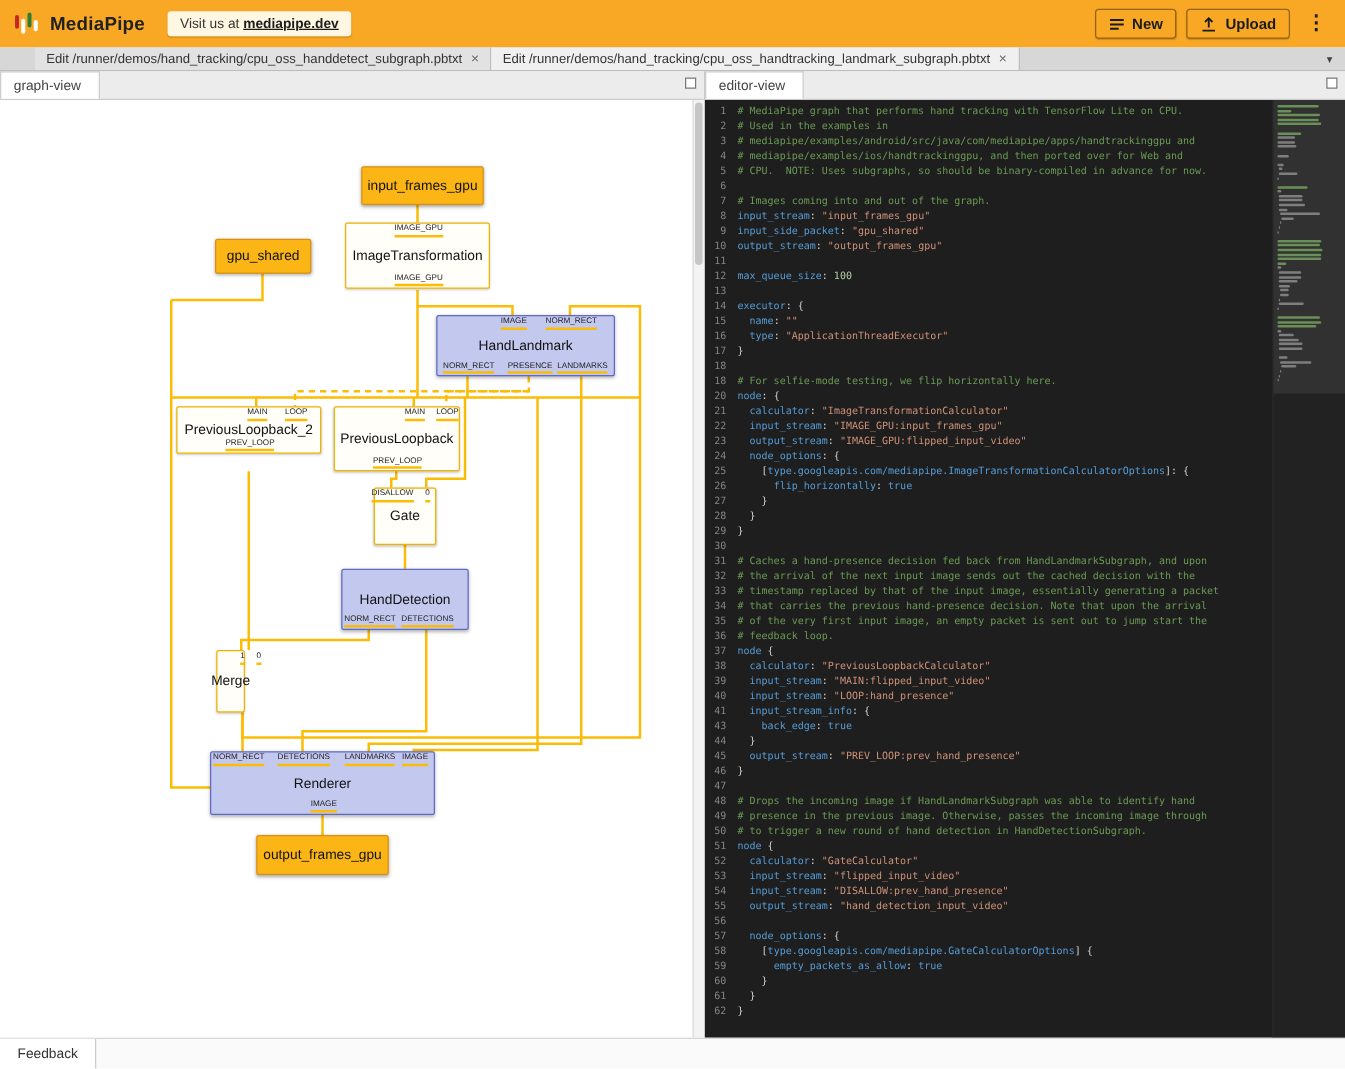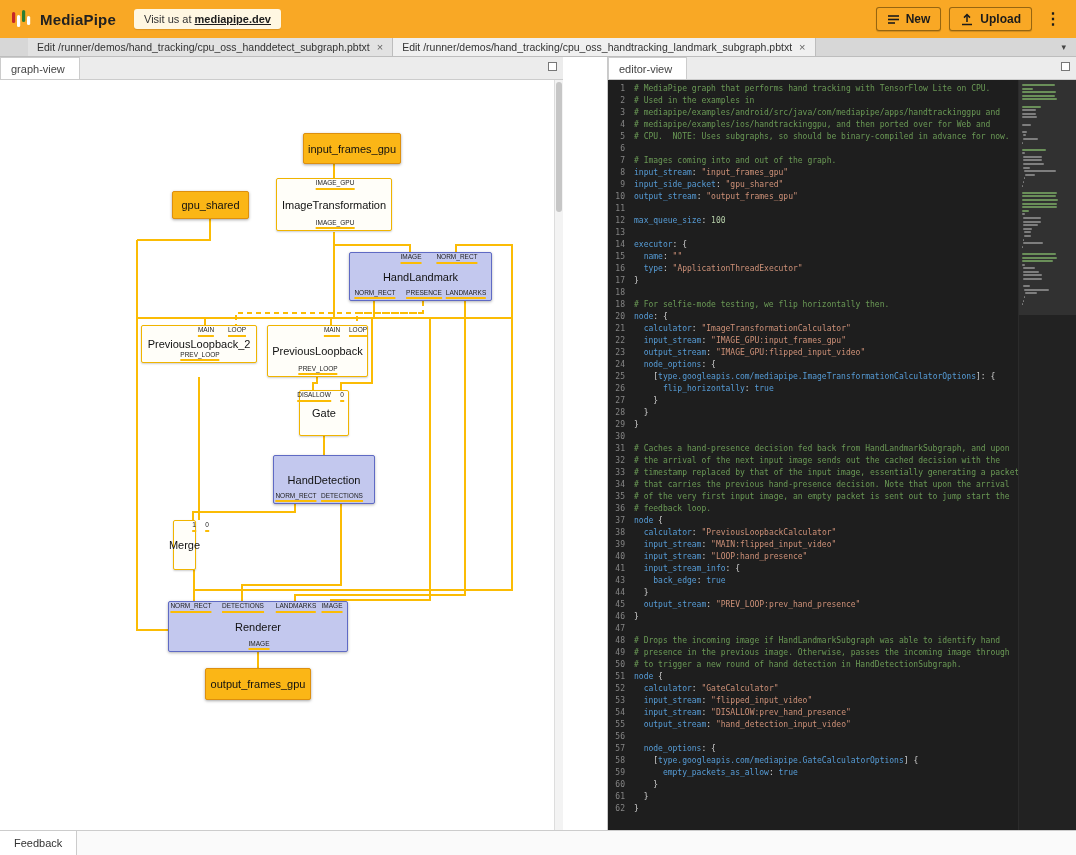--- a/index.html
+++ b/index.html
@@ -21,21 +21,21 @@
   .tabstrip{height:19px;background:#D7D7D7;display:flex;align-items:stretch;border-bottom:1px solid #BDBDBD;flex:0 0 auto;}
   .ftab{display:flex;align-items:center;gap:7px;padding:0 9px;font-size:10.5px;color:#333;background:#E2E2E2;border-right:1px solid #BDBDBD;cursor:pointer;white-space:nowrap;}
   .ftab.active{background:#F0F0F0;}
   .ftab-close{color:#666;font-size:11px;line-height:1;}
   .strip-caret{margin-left:auto;padding:0 10px;font-size:9px;color:#444;display:flex;align-items:center;cursor:pointer;}
 
   
   .main{flex:1;display:flex;min-height:0;}
   .panel{display:flex;flex-direction:column;min-width:0;}
   .graph-panel{width:563px;flex:0 0 auto;}
-  .editor-panel{flex:1;border-left:1px solid #C9C9C9;margin-left:44px;}
+  .editor-panel{flex:1;border-left:1px solid #C9C9C9;}
   .panel-head{height:23px;background:#ECECEC;border-bottom:1px solid #CCC;display:flex;align-items:flex-end;position:relative;flex:0 0 auto;}
   .panel-tab{background:#FFF;border:1px solid #CCC;border-bottom:none;font-size:11px;color:#444;padding:0 14px 0 10px;height:22px;display:flex;align-items:center;cursor:pointer;}
   .popout{position:absolute;right:6px;top:5px;width:9px;height:9px;border:1px solid #777;background:#FFF;cursor:pointer;}
 
   
   .graph-body{flex:1;display:flex;min-height:0;}
   .graph-canvas{position:relative;flex:1;background:#FFF;overflow:hidden;}
   .graph-vscroll{width:9px;background:#F3F3F3;border-left:1px solid #DDD;position:relative;flex:0 0 auto;}
   .graph-vscroll .thumb{position:absolute;top:2px;left:1px;width:6px;height:130px;background:#C6C6C6;border-radius:3px;cursor:pointer;}
   .edges{position:absolute;left:0;top:0;}
@@ -145,21 +145,21 @@
               <polyline points="324,356 324,375" class="edge"></polyline>
               <polyline points="295,416 295,432 193,432 193,440" class="edge"></polyline>
               <polyline points="341,416 341,505 242,505 242,528" class="edge"></polyline>
               <polyline points="465,221 465,515 295,515 295,528" class="edge"></polyline>
               <polyline points="430,238 430,520 331,520 331,528" class="edge"></polyline>
               <polyline points="258,572 258,588" class="edge"></polyline>
               <polyline points="374,221 374,238" class="edge"></polyline>
               <polyline points="423,221 423,233 357,233 357,245" class="edge dashed"></polyline>
               <polyline points="423,233 236,233 236,245" class="edge dashed"></polyline>
             </svg>
-        <div class="gnode stream" style="left: 303px; top: 53px; width: 98px; height: 31px;">
+        <div class="gnode stream" style="left: 289px; top: 53px; width: 98px; height: 31px;">
               <span class="gnode-label">input_frames_gpu</span>
             </div>
             <div class="gnode calculator" style="left: 276px; top: 98px; width: 116px; height: 53px;">
               <span class="gnode-label">ImageTransformation</span>
               <span class="port port-top" style="left: 58px;">IMAGE_GPU</span>
               <span class="port port-bottom" style="left: 58px;">IMAGE_GPU</span>
             </div>
             <div class="gnode stream" style="left: 172px; top: 111px; width: 77px; height: 28px;">
               <span class="gnode-label">gpu_shared</span>
             </div>
@@ -234,21 +234,21 @@
             <div class="cl"><span class="ln">9</span><span class="lc"><span class="tk-p">input_side_packet</span><span class="tk-d">:</span><span class="tk-d"> </span><span class="tk-s">"gpu_shared"</span></span></div>
             <div class="cl"><span class="ln">10</span><span class="lc"><span class="tk-p">output_stream</span><span class="tk-d">:</span><span class="tk-d"> </span><span class="tk-s">"output_frames_gpu"</span></span></div>
             <div class="cl"><span class="ln">11</span><span class="lc"></span></div>
             <div class="cl"><span class="ln">12</span><span class="lc"><span class="tk-p">max_queue_size</span><span class="tk-d">:</span><span class="tk-d"> </span><span class="tk-n">100</span></span></div>
             <div class="cl"><span class="ln">13</span><span class="lc"></span></div>
             <div class="cl"><span class="ln">14</span><span class="lc"><span class="tk-p">executor</span><span class="tk-d">:</span><span class="tk-d"> </span><span class="tk-d">{</span></span></div>
             <div class="cl"><span class="ln">15</span><span class="lc"><span class="tk-d">  </span><span class="tk-p">name</span><span class="tk-d">:</span><span class="tk-d"> </span><span class="tk-s">""</span></span></div>
             <div class="cl"><span class="ln">16</span><span class="lc"><span class="tk-d">  </span><span class="tk-p">type</span><span class="tk-d">:</span><span class="tk-d"> </span><span class="tk-s">"ApplicationThreadExecutor"</span></span></div>
             <div class="cl"><span class="ln">17</span><span class="lc"><span class="tk-d">}</span></span></div>
             <div class="cl"><span class="ln">18</span><span class="lc"></span></div>
-            <div class="cl"><span class="ln">18</span><span class="lc"><span class="tk-c"># For selfie-mode testing, we flip horizontally then.</span></span></div>
+            <div class="cl"><span class="ln">18</span><span class="lc"><span class="tk-c"># For selfie-mode testing, we flip horizontally here.</span></span></div>
             <div class="cl"><span class="ln">20</span><span class="lc"><span class="tk-p">node</span><span class="tk-d">:</span><span class="tk-d"> </span><span class="tk-d">{</span></span></div>
             <div class="cl"><span class="ln">21</span><span class="lc"><span class="tk-d">  </span><span class="tk-p">calculator</span><span class="tk-d">:</span><span class="tk-d"> </span><span class="tk-s">"ImageTransformationCalculator"</span></span></div>
             <div class="cl"><span class="ln">22</span><span class="lc"><span class="tk-d">  </span><span class="tk-p">input_stream</span><span class="tk-d">:</span><span class="tk-d"> </span><span class="tk-s">"IMAGE_GPU:input_frames_gpu"</span></span></div>
             <div class="cl"><span class="ln">23</span><span class="lc"><span class="tk-d">  </span><span class="tk-p">output_stream</span><span class="tk-d">:</span><span class="tk-d"> </span><span class="tk-s">"IMAGE_GPU:flipped_input_video"</span></span></div>
             <div class="cl"><span class="ln">24</span><span class="lc"><span class="tk-d">  </span><span class="tk-p">node_options</span><span class="tk-d">:</span><span class="tk-d"> </span><span class="tk-d">{</span></span></div>
             <div class="cl"><span class="ln">25</span><span class="lc"><span class="tk-d">    </span><span class="tk-d">[</span><span class="tk-p">type.googleapis.com/mediapipe.ImageTransformationCalculatorOptions</span><span class="tk-d">]</span><span class="tk-d">:</span><span class="tk-d"> </span><span class="tk-d">{</span></span></div>
             <div class="cl"><span class="ln">26</span><span class="lc"><span class="tk-d">      </span><span class="tk-p">flip_horizontally</span><span class="tk-d">:</span><span class="tk-d"> </span><span class="tk-k">true</span></span></div>
             <div class="cl"><span class="ln">27</span><span class="lc"><span class="tk-d">    </span><span class="tk-d">}</span></span></div>
             <div class="cl"><span class="ln">28</span><span class="lc"><span class="tk-d">  </span><span class="tk-d">}</span></span></div>
             <div class="cl"><span class="ln">29</span><span class="lc"><span class="tk-d">}</span></span></div>

